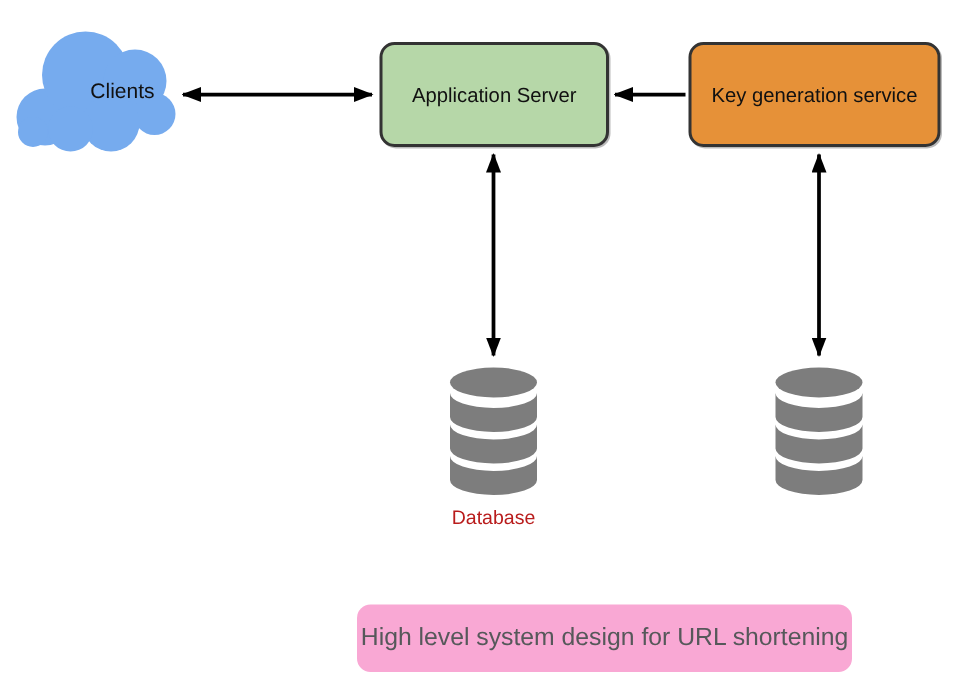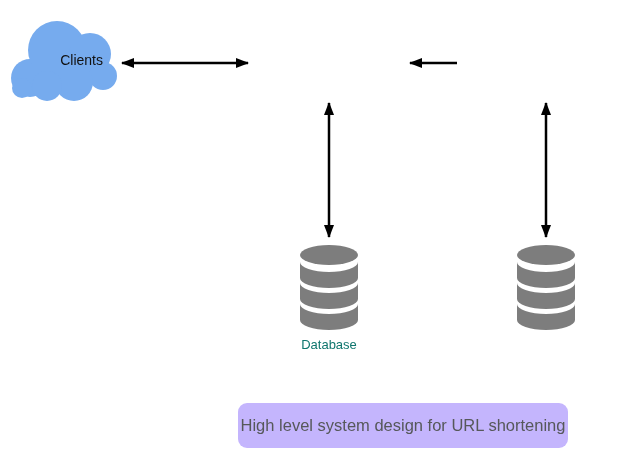--- a/index.html
+++ b/index.html
@@ -50,29 +50,29 @@
     text-align: right;
     font-size: 14px;
     color: #111111;
   }
   .db-label {
     position: absolute;
     width: 120px;
     top: 337px;
     text-align: center;
     font-size: 13px;
-    color: #0f766e;
+    color: #b91c1c;
   }
   .db-label-database { left: 269px; }
   .db-label-keydb   { left: 486px; }
   .caption {
     position: absolute;
     left: 238px; top: 403px;
     width: 330px; height: 45px;
-    background: #c4b5fd;
+    background: #f9a8d4;
     border-radius: 9px;
     display: flex;
     align-items: center;
     justify-content: center;
     font-size: 16.5px;
     color: #56585a;
     white-space: nowrap;
   }
 </style>
 </head>
@@ -115,20 +115,26 @@
     <g fill="#7d7d7d">
       <ellipse cx="546" cy="255" rx="29" ry="10"></ellipse>
       <path d="M517,262 A29,10 0 0 0 575,262 L575,278 A29,10 0 0 1 517,278 Z"></path>
       <path d="M517,283 A29,10 0 0 0 575,283 L575,299 A29,10 0 0 1 517,299 Z"></path>
       <path d="M517,304 A29,10 0 0 0 575,304 L575,320 A29,10 0 0 1 517,320 Z"></path>
     </g>
   </svg>
 
   <div class="cloud-label">Clients</div>
 
+  <div class="node-box box-app">
+    <span>Application Server</span>
+  </div>
 
+  <div class="node-box box-keygen">
+    <span>Key generation service</span>
+  </div>
 
   <div class="db-label db-label-database">Database</div>
 
 
   <div class="caption">High level system design for URL shortening</div>
 
 </div>
 
 </body></html>

